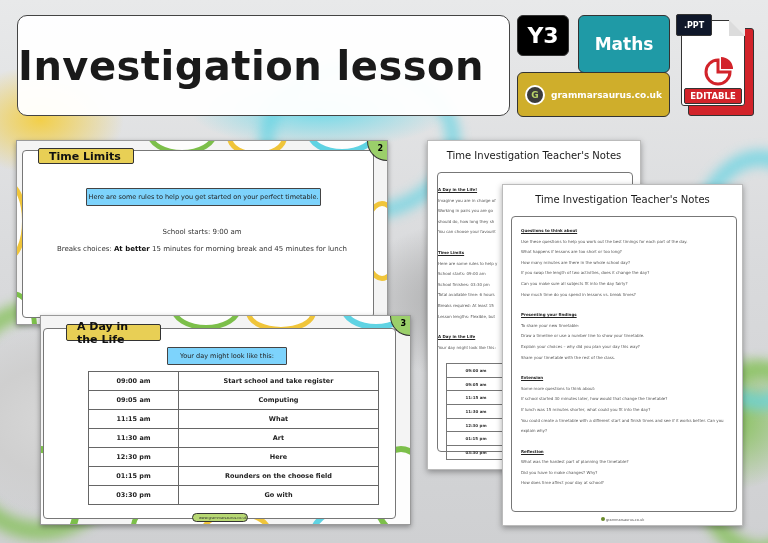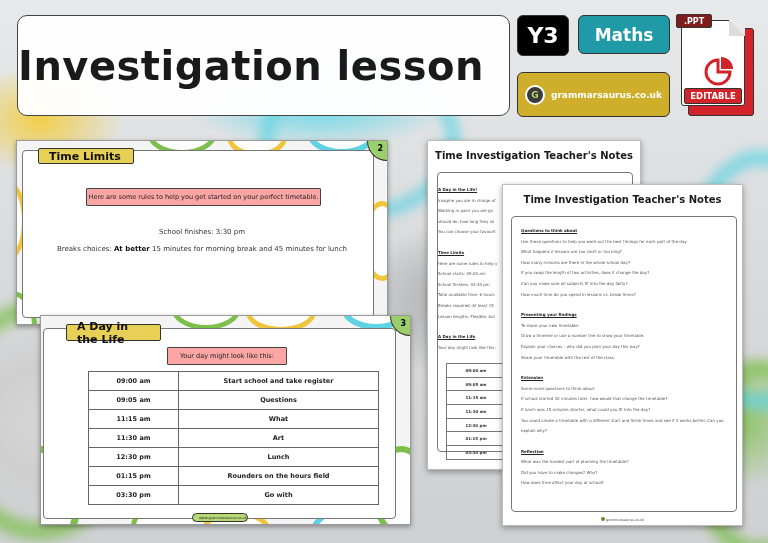--- a/index.html
+++ b/index.html
@@ -29,34 +29,34 @@
     font-size: 40px; color: #1a1a1a; letter-spacing: 0.5px;
   }
 
   
   .badge {
     position: absolute; border: 1.5px solid #333; border-radius: 6px;
     display: flex; align-items: center; justify-content: center;
     color: #fff; font-weight: bold;
   }
   .badge-year { left: 517px; top: 15px; width: 52px; height: 41px; background: #000000; font-size: 22px; }
-  .badge-subject { left: 578px; top: 15px; width: 92px; height: 39px; background: #1f9aa6; font-size: 17px; }
+  .badge-subject { left: 578px; top: 15px; width: 92px; height: 58px; background: #1f9aa6; font-size: 17px; }
   .badge-brand { left: 517px; top: 72px; width: 153px; height: 45px; background: #cfae2b; font-size: 9px; gap: 6px; }
   .brand-logo {
     width: 20px; height: 20px; border-radius: 50%; background: #3b3b3b; border: 2px solid #fff;
     display: flex; align-items: center; justify-content: center; color: #b9d46a; font-size: 9px;
   }
 
   
   .ppt-icon { position: absolute; left: 676px; top: 14px; width: 82px; height: 104px; }
   .ppt-back { position: absolute; left: 12px; top: 14px; width: 66px; height: 88px; background: #d2232a; border: 1.5px solid #333; border-radius: 3px; }
   .ppt-page { position: absolute; left: 5px; top: 6px; width: 64px; height: 86px; background: #fff; border: 1.5px solid #333; border-radius: 3px; }
   .ppt-fold { position: absolute; right: -1px; top: -1px; width: 0; height: 0; border-left: 16px solid #dcdcdc; border-top: 16px solid #e9e9e9; }
   .ppt-tag {
-    position: absolute; left: 0; top: 0; width: 36px; height: 14px; background: #7f1d1d; border: 1.5px solid #333; border-radius: 2px;
+    position: absolute; left: 0; top: 0; width: 36px; height: 22px; background: #0f172a; border: 1.5px solid #333; border-radius: 2px;
     color: #fff; font-size: 8px; font-weight: bold; display: flex; align-items: center; justify-content: center;
   }
   .ppt-chart { position: absolute; left: 22px; top: 33px; width: 32px; height: 32px; }
   .ppt-editable {
     position: absolute; left: 8px; top: 74px; width: 58px; height: 16px; background: #d2232a; border: 1.5px solid #333; border-radius: 2px;
     color: #fff; font-size: 8.5px; font-weight: bold; display: flex; align-items: center; justify-content: center;
   }
 
   
   .slide {
@@ -70,41 +70,41 @@
   .slide-title {
     position: absolute; background: #e8cf55; border: 1.5px solid #333; border-radius: 2px;
     font-weight: bold; font-size: 11px; color: #111; padding: 0 10px; display: flex; align-items: center;
   }
   .slide-num {
     position: absolute; right: 0; top: 0; width: 20px; height: 20px; background: #9bcf6a;
     border-left: 1.5px solid #333; border-bottom: 1.5px solid #333; border-bottom-left-radius: 20px;
     font-size: 8px; font-weight: bold; display: flex; align-items: flex-start; justify-content: flex-end; padding: 3px 4px 0 0;
   }
   .callout {
-    position: absolute; background: #fca5a5; border: 1.5px solid #444; border-radius: 1px;
+    position: absolute; background: #7dd3fc; border: 1.5px solid #444; border-radius: 1px;
     font-size: 6.5px; color: #222; display: flex; align-items: center; justify-content: center;
   }
   .rules { position: absolute; left: 0; width: 100%; text-align: center; font-size: 7px; color: #333; }
   .rules p { height: 16.5px; line-height: 16.5px; }
   .rules b { color: #111; }
 
   table.schedule { position: absolute; border-collapse: collapse; background: #fff; }
   table.schedule td {
     border: 1px solid #666; height: 19px; font-size: 6.5px; font-weight: bold; color: #222; text-align: center;
   }
   .footer-pill {
     position: absolute; height: 9px; border: 1px solid #333; background: #b7d873; border-radius: 6px;
     font-size: 3.5px; color: #333; display: flex; align-items: center; gap: 2px; padding: 0 4px;
   }
 
   
   .doc {
     position: absolute; background: #fff; border: 1px solid #bbb; box-shadow: 0 2px 6px rgba(0,0,0,0.35);
   }
-  .doc-title { position: absolute; left: 0; width: 100%; text-align: center; font-weight: bold; color: #1a1a1a; }
+  .doc-title { position: absolute; left: 0; width: 100%; text-align: center; font-weight: normal; color: #1a1a1a; }
   .doc-box { position: absolute; border: 1px solid #777; border-radius: 4px; }
   .doc-text { position: absolute; left: 10px; right: 8px; font-size: 4px; color: #555; }
   .doc-text .h { font-weight: bold; text-decoration: underline; color: #222; }
   .doc-text p { line-height: 10.6px; white-space: nowrap; overflow: hidden; }
   .doc-text p.gap { height: 10px; }
   table.mini { position: absolute; border-collapse: collapse; }
   table.mini td { border: 1px solid #777; height: 13.7px; font-size: 4px; font-weight: bold; color: #333; text-align: center; }
   .doc-footer { position: absolute; left: 0; width: 100%; text-align: center; font-size: 3.5px; color: #555; }
 </style>
 </head>
@@ -145,21 +145,21 @@
   <div class="slide-clock" style="left:290px;top:-30px;width:70px;height:44px;border:6px solid #5fd3e3;"></div>
   <div class="slide-clock" style="left:-30px;top:40px;width:40px;height:80px;border:5px solid #f0c53a;"></div>
   <div class="slide-clock" style="left:345px;top:60px;width:40px;height:80px;border:5px solid #f0c53a;"></div>
   <div class="slide-clock" style="left:-30px;top:150px;width:50px;height:70px;border:5px solid #7cbf4a;"></div>
   <div class="slide-clock" style="left:250px;top:168px;width:70px;height:40px;border:5px solid #7cbf4a;"></div>
   <div class="slide-inner" style="left:5px;top:9px;width:352px;height:168px;"></div>
   <div class="slide-title" style="left:21px;top:7px;width:96px;height:16px;">Time Limits</div>
   <div class="slide-num">2</div>
   <div class="callout" style="left:69px;top:47px;width:235px;height:18px;">Here are some rules to help you get started on your perfect timetable.</div>
   <div class="rules" style="top:83px;">
-    <p>School finishes: 3:30 pm</p>
+    <p>School starts: 9:00 am</p>
     <p><span>Breaks choices: </span><b>At better</b><span> 15 minutes for morning break and 45 minutes for lunch</span></p>
   </div>
 </div>
 
 <div class="slide" style="left:40px;top:315px;width:371px;height:210px;">
   <div class="slide-clock" style="left:130px;top:-30px;width:70px;height:44px;border:5px solid #7cbf4a;"></div>
   <div class="slide-clock" style="left:205px;top:-24px;width:70px;height:40px;border:5px solid #f0c53a;"></div>
   <div class="slide-clock" style="left:300px;top:-30px;width:70px;height:44px;border:6px solid #5fd3e3;"></div>
   <div class="slide-clock" style="left:-40px;top:130px;width:80px;height:110px;border:7px solid #7cbf4a;"></div>
   <div class="slide-clock" style="left:90px;top:185px;width:80px;height:50px;border:5px solid #7cbf4a;"></div>
@@ -171,37 +171,37 @@
   <div class="slide-num">3</div>
   <div class="callout" style="left:126px;top:31px;width:120px;height:18px;">Your day might look like this:</div>
   <table class="schedule" style="left:47px;top:55px;width:291px;">
     <tbody>
         <tr>
           <td style="width:90px;">09:00 am</td>
           <td>Start school and take register</td>
         </tr>
     <tr>
           <td>09:05 am</td>
-          <td>Questions</td>
+          <td>Computing</td>
         </tr>
     <tr>
           <td>11:15 am</td>
           <td>What</td>
         </tr>
     <tr>
           <td>11:30 am</td>
           <td>Art</td>
         </tr>
     <tr>
           <td>12:30 pm</td>
-          <td>Lunch</td>
+          <td>Here</td>
         </tr>
     <tr>
           <td>01:15 pm</td>
-          <td>Rounders on the hours field</td>
+          <td>Rounders on the choose field</td>
         </tr>
     <tr>
           <td>03:30 pm</td>
           <td>Go with</td>
         </tr>
   </tbody>
     </table>
   <div class="footer-pill" style="left:151px;top:197px;width:56px;">
     <span style="width:5px;height:5px;border-radius:50%;background:#555;display:inline-block;"></span>
     <span>www.grammarsaurus.co.uk</span>

